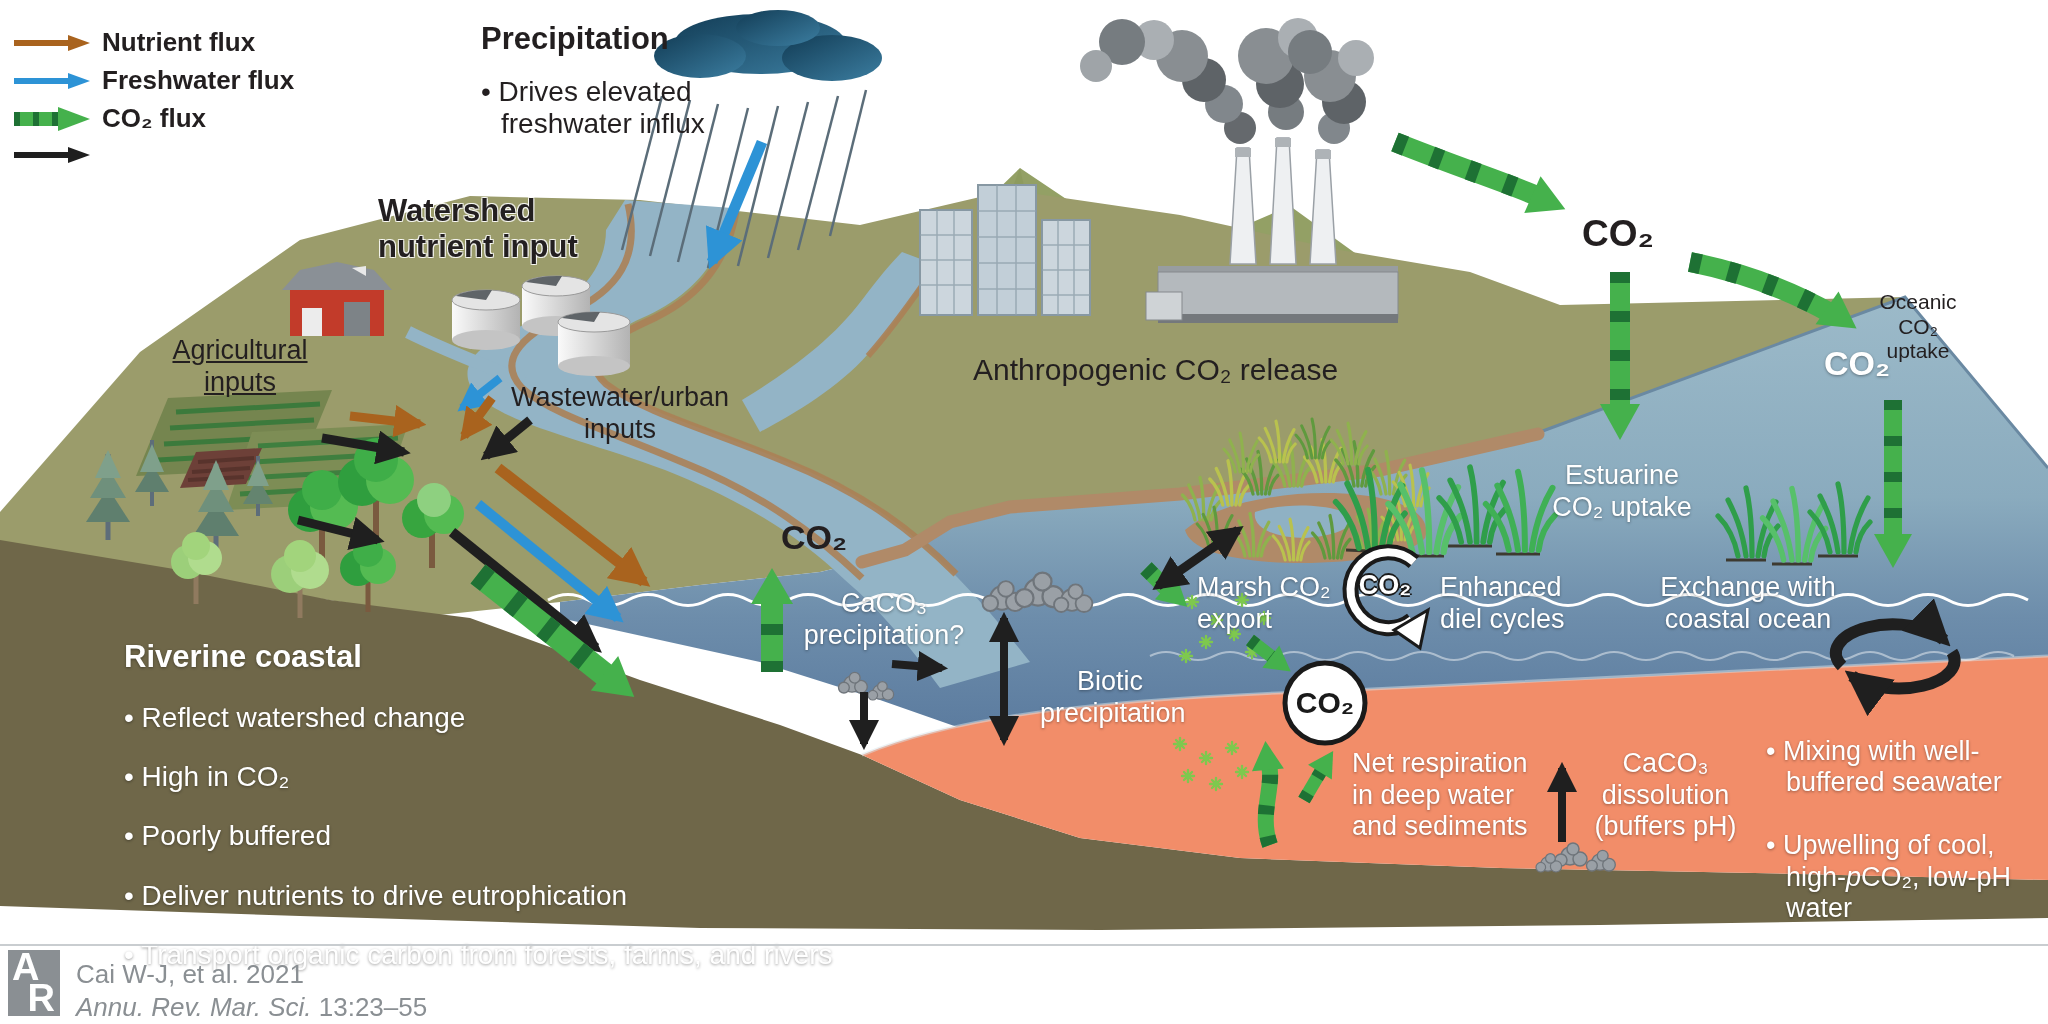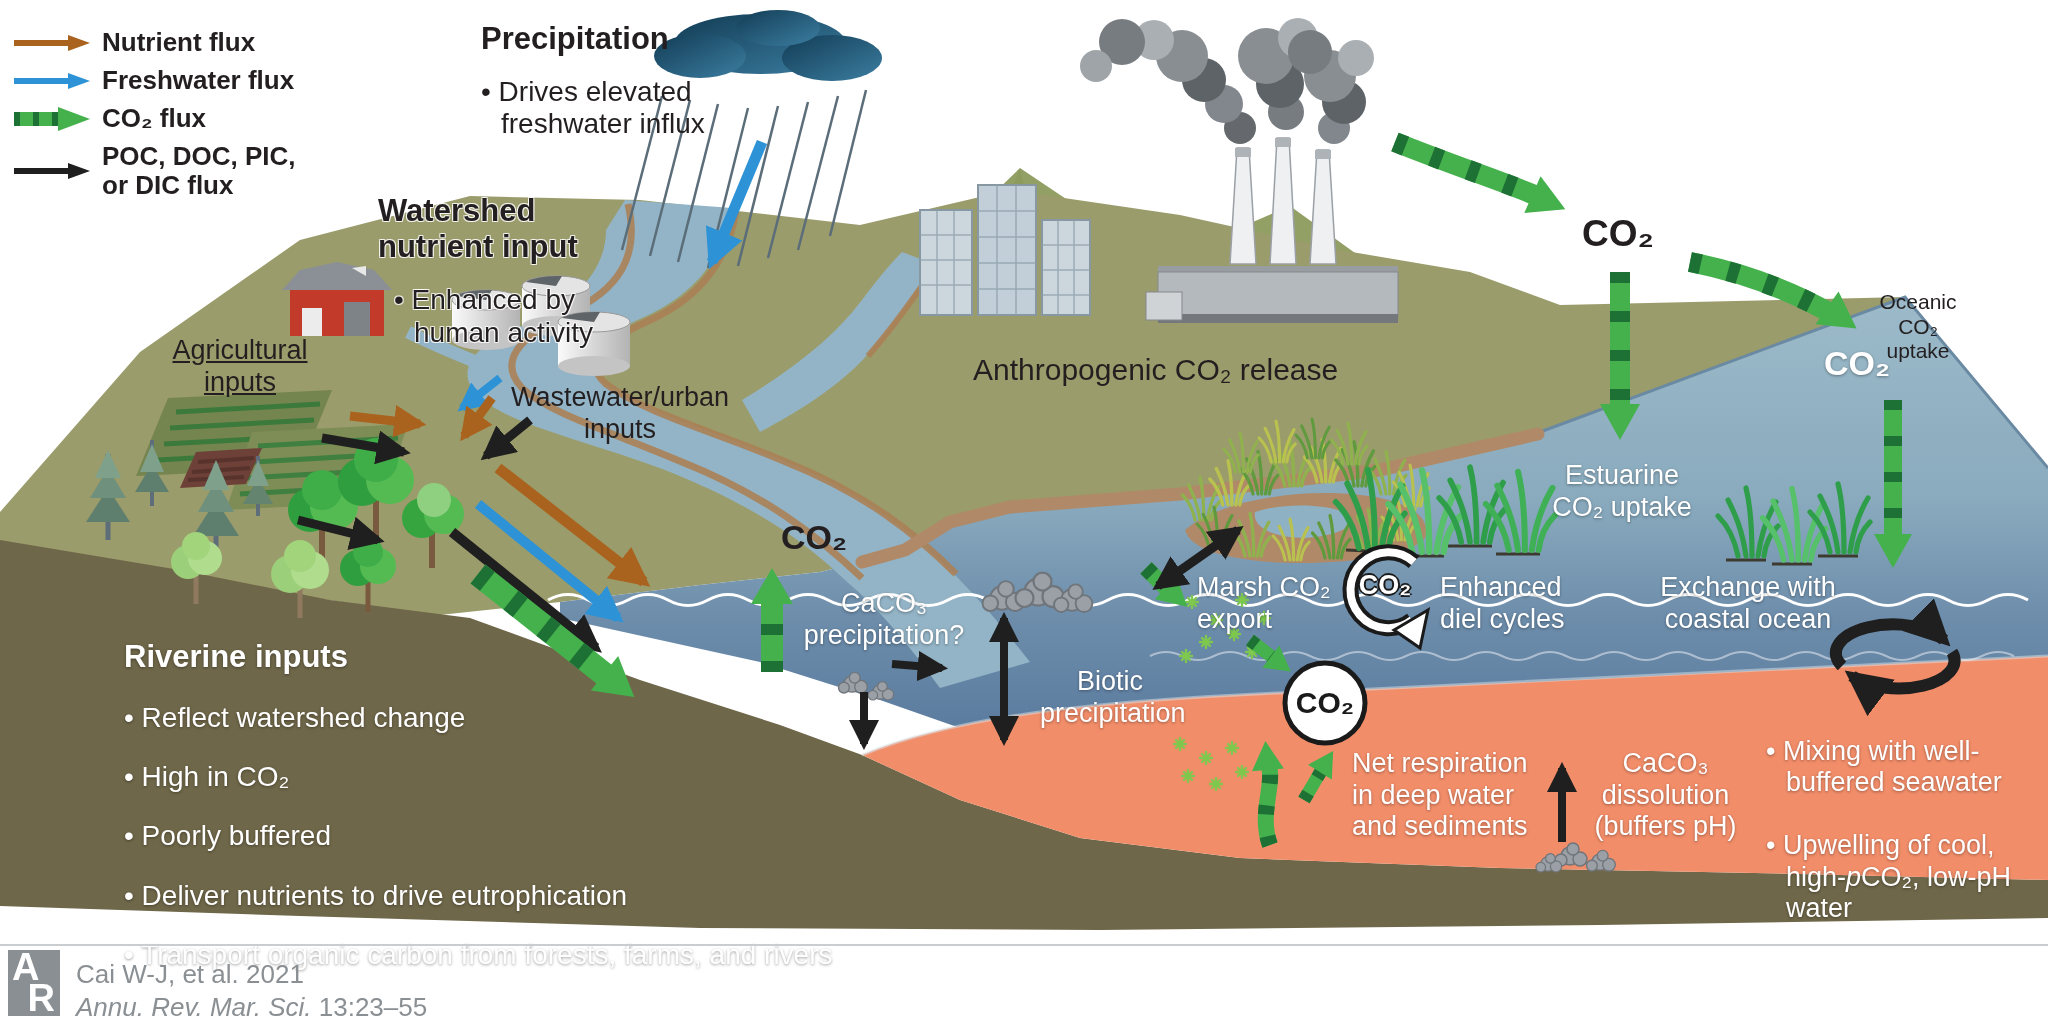--- a/index.html
+++ b/index.html
@@ -498,36 +498,32 @@
           <path d="M2,14 H48" stroke="#1e7134" stroke-width="14" fill="none" stroke-dasharray="6 13"></path>
           <polygon points="46,2 78,14 46,26" fill="#45b14c"></polygon>
         </svg>
     <span class="legend-label">CO₂ flux</span>
   </div>
   <div class="legend-row">
     <svg width="80" height="26">
           <line x1="2" y1="13" x2="56" y2="13" stroke="#1f1f1f" stroke-width="6"></line>
           <polygon points="56,5 78,13 56,21" fill="#1f1f1f"></polygon>
         </svg>
-    <span class="legend-label">POC, DOC, PIC,
-or DIC flux</span>
   </div>
 </div>
 
 <div class="lbl dark" style="left:481px;top:2px;width:250px;">
   <div class="bold" style="font-size:31px;">Precipitation</div>
   <div class="hang" style="font-size:28px;">• Drives elevated
 freshwater influx</div>
 </div>
 
 <div class="lbl dark glow" style="left:378px;top:174px;width:370px;">
   <div class="bold" style="font-size:31px;">Watershed
 nutrient input</div>
-  <div class="hang" style="font-size:28px;padding-left:36px;">• Enhanced by
-human activity</div>
 </div>
 
 <div class="lbl dark ctr" style="left:150px;top:335px;width:180px;font-size:27px;text-decoration:underline;">Agricultural
 inputs</div>
 
 <div class="lbl dark ctr" style="left:495px;top:382px;width:250px;font-size:27px;">Wastewater/urban
 inputs</div>
 
 <div class="lbl dark" style="left:973px;top:352px;font-size:30px;">Anthropogenic CO₂ release</div>
 
@@ -570,21 +566,21 @@
 dissolution
 (buffers pH)</div>
 
 <div class="lbl white" style="left:1766px;top:704px;width:270px;font-size:27px;">
   <div class="hang">• Mixing with well-
 buffered seawater</div>
   <div class="hang"><span>• Upwelling of cool,</span><br><span>high-</span><i>p</i><span>CO₂, low-pH</span><br><span>water</span></div>
 </div>
 
 <div class="lbl white" style="left:124px;top:620px;width:860px;">
-  <div class="bold" style="font-size:31px;margin-bottom:4px;">Riverine inputs</div>
+  <div class="bold" style="font-size:31px;margin-bottom:4px;">Riverine coastal</div>
   <div class="nowrap" style="font-size:28px;line-height:1.45;">• Reflect watershed change</div>
   <div class="nowrap" style="font-size:28px;line-height:1.45;">• High in CO₂</div>
   <div class="nowrap" style="font-size:28px;line-height:1.45;">• Poorly buffered</div>
   <div class="nowrap" style="font-size:28px;line-height:1.45;">• Deliver nutrients to drive eutrophication</div>
   <div class="nowrap" style="font-size:28px;line-height:1.45;">• Transport organic carbon from forests, farms, and rivers</div>
 </div>
 
 <div class="rule"></div>
 
 <div class="citation">

